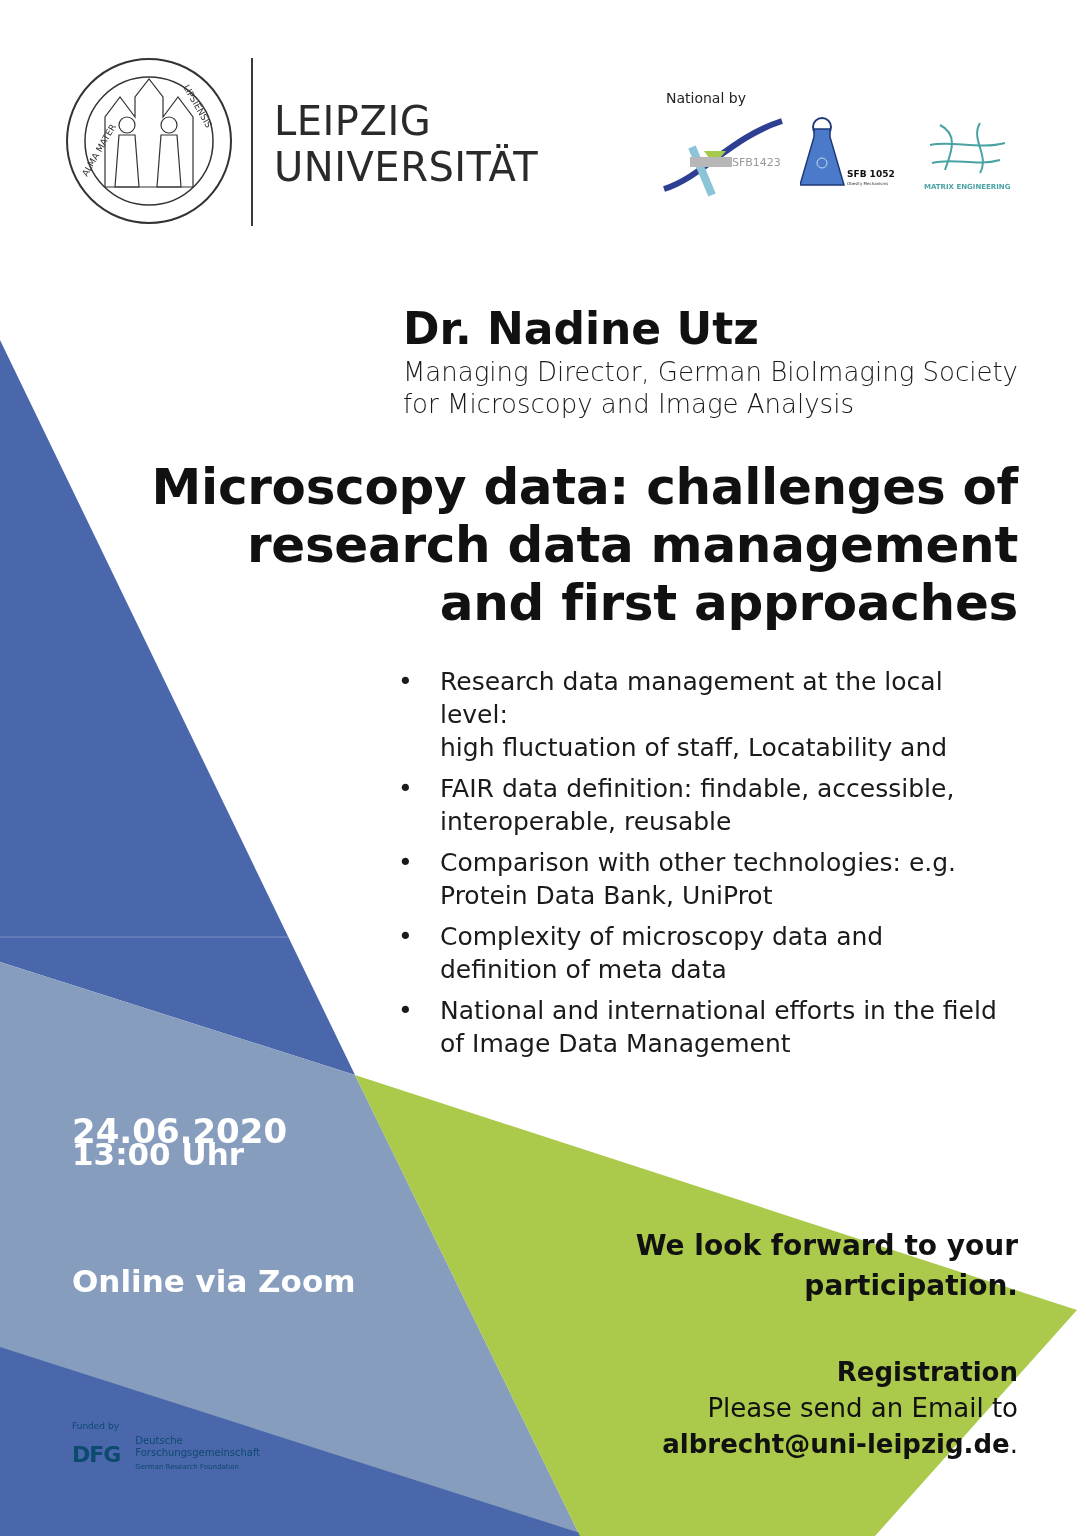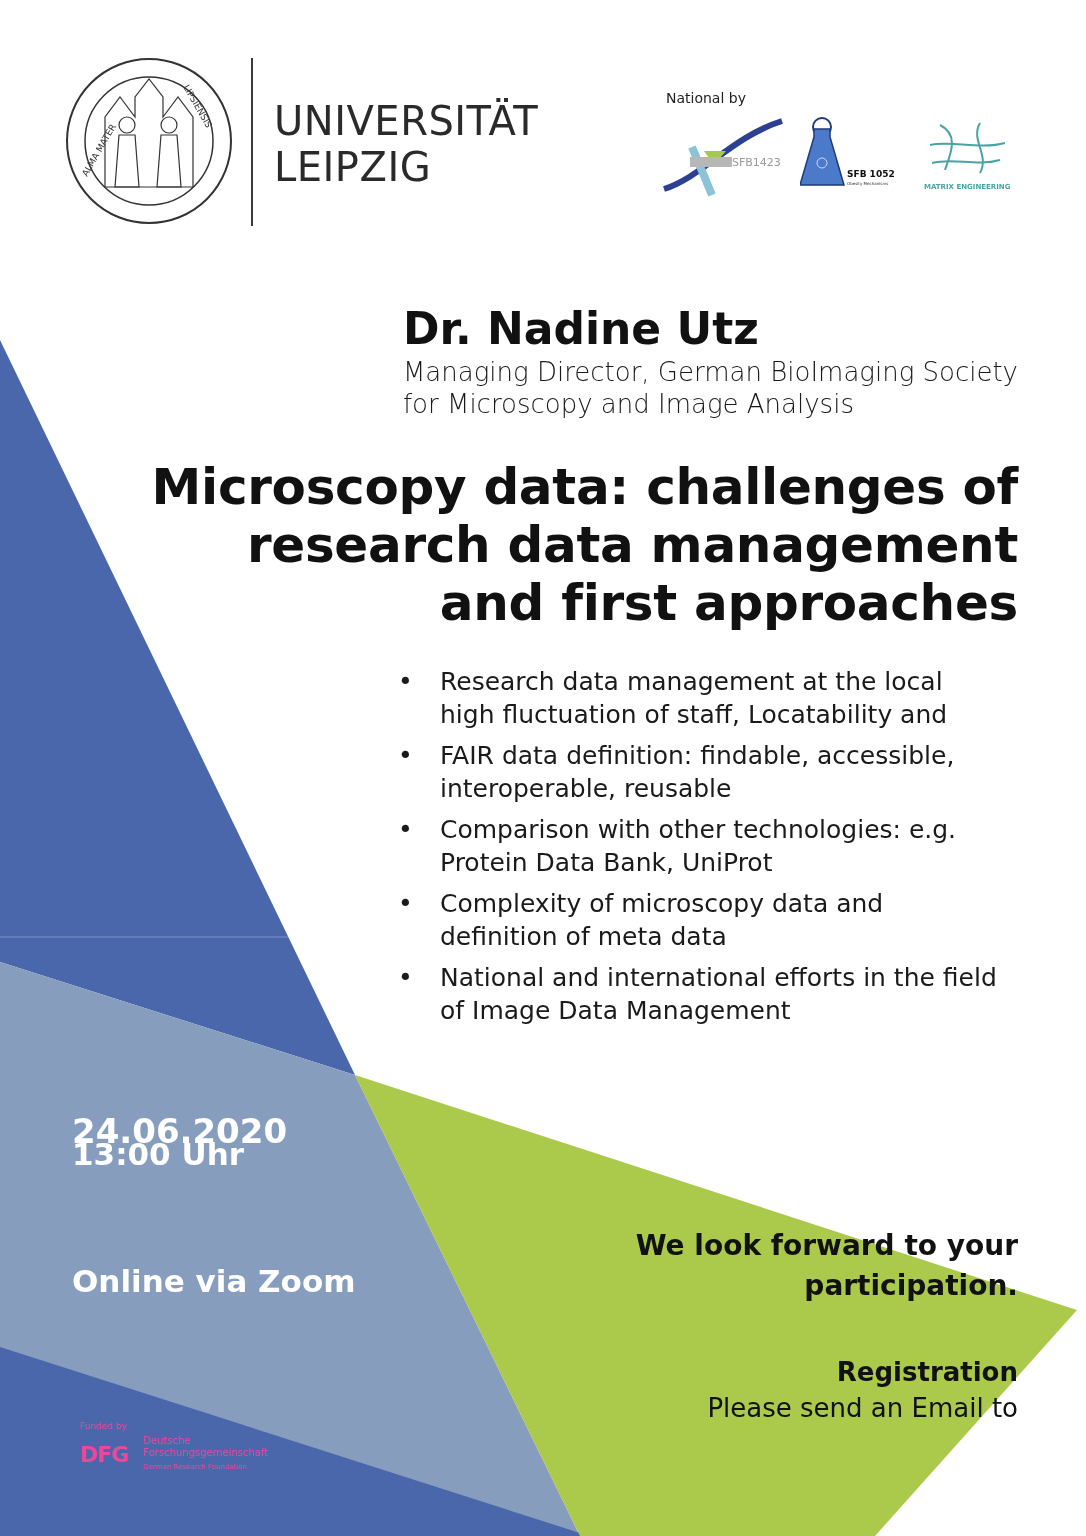--- a/index.html
+++ b/index.html
@@ -30,21 +30,21 @@
 
   .date { left: 72px; top: 1111px; font-size: 34px; font-weight: 700; color: #fff; }
   .time { left: 72px; top: 1136px; font-size: 31px; font-weight: 700; color: #fff; }
   .online { left: 72px; top: 1263px; font-size: 31px; font-weight: 700; color: #fff; }
 
   .lookforward { right: 68px; top: 1226px; text-align: right; font-size: 28px; font-weight: 700; line-height: 40px; color: #111; }
   .registration { right: 68px; top: 1354px; text-align: right; font-size: 26px; line-height: 36px; color: #111; }
   .registration .reg-head { font-weight: 700; }
   .registration .reg-email { font-weight: 700; }
 
-  .funded { left: 80px; top: 1421px; color: #ec4899; }
+  .funded { left: 72px; top: 1421px; color: #0c4a6e; }
   .funded .funded-by { font-size: 9px; margin-bottom: 4px; }
   .funded .row { display: flex; align-items: center; }
   .funded .dfg { font-size: 22px; font-weight: 900; letter-spacing: -1px; font-family: "DejaVu Sans", sans-serif; margin-right: 15px; }
   .funded .dfg-text { font-size: 10px; line-height: 12px; }
   .funded .dfg-text .small { font-size: 7px; margin-top: 2px; }
 </style>
 </head>
 <body>
 
 <svg class="bg" viewBox="0 0 1086 1536" width="1086" height="1536">
@@ -63,22 +63,22 @@
   <circle cx="104" cy="68" r="8" fill="none" stroke="#333" stroke-width="1.2"></circle>
   <path d="M54 78 L50 130 L74 130 L70 78 Z" fill="none" stroke="#333" stroke-width="1.2"></path>
   <path d="M96 78 L92 130 L116 130 L112 78 Z" fill="none" stroke="#333" stroke-width="1.2"></path>
   <text x="22" y="120" font-size="9" fill="#333" transform="rotate(-60 22 120)" font-family="DejaVu Sans, sans-serif">ALMA MATER</text>
   <text x="118" y="30" font-size="9" fill="#333" transform="rotate(60 118 30)" font-family="DejaVu Sans, sans-serif">LIPSIENSIS</text>
 </svg>
 
 <div class="abs vline"></div>
 
 <div class="abs uni-name">
+  <div>LEIPZIG</div>
   <div>UNIVERSITÄT</div>
-  <div>LEIPZIG</div>
 </div>
 
 <div class="abs organized">National by</div>
 
 <svg class="abs logo-sfb1423" viewBox="0 0 122 82">
   <path d="M2 72 C40 60, 70 20, 120 4" stroke="#2c3f93" stroke-width="6" fill="none"></path>
   <path d="M30 30 L50 78" stroke="#8ac4d6" stroke-width="8" fill="none"></path>
   <path d="M42 34 L64 34 L52 48 Z" fill="#a5c94a"></path>
   <rect x="28" y="40" width="42" height="10" fill="#b7b7b7"></rect>
   <text x="70" y="49" font-size="11" fill="#9a9a9a" font-family="DejaVu Sans, sans-serif">SFB1423</text>
@@ -109,20 +109,21 @@
 <div class="abs title">
   <div>Microscopy data: challenges of</div>
   <div>research data management</div>
   <div>and first approaches</div>
 </div>
 
 <ul class="abs bullets">
   <li>
     <span class="dot">•</span>
     <div>Research data management at the local</div>
+    <div>level:</div>
     <div>high fluctuation of staff, Locatability and</div>
   </li>
   <li>
     <span class="dot">•</span>
     <div>FAIR data definition: findable, accessible,</div>
     <div>interoperable, reusable</div>
   </li>
   <li>
     <span class="dot">•</span>
     <div>Comparison with other technologies: e.g.</div>
@@ -145,20 +146,21 @@
 <div class="abs online">Online via Zoom</div>
 
 <div class="abs lookforward">
   <div>We look forward to your</div>
   <div>participation.</div>
 </div>
 
 <div class="abs registration">
   <div class="reg-head">Registration</div>
   <div>Please send an Email to</div>
+  <div><span class="reg-email">albrecht@uni-leipzig.de</span><span>.</span></div>
 </div>
 
 <div class="abs funded">
   <div class="funded-by">Funded by</div>
   <div class="row">
     <div class="dfg">DFG</div>
     <div class="dfg-text">
       <div>Deutsche</div>
       <div>Forschungsgemeinschaft</div>
       <div class="small">German Research Foundation</div>

